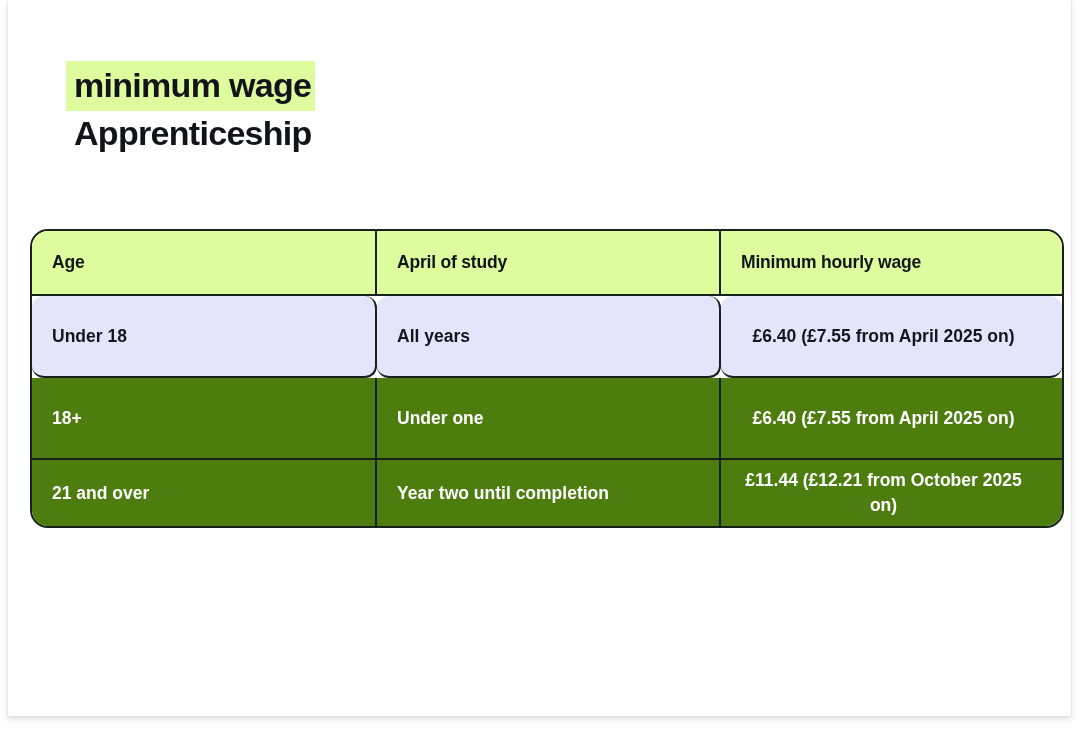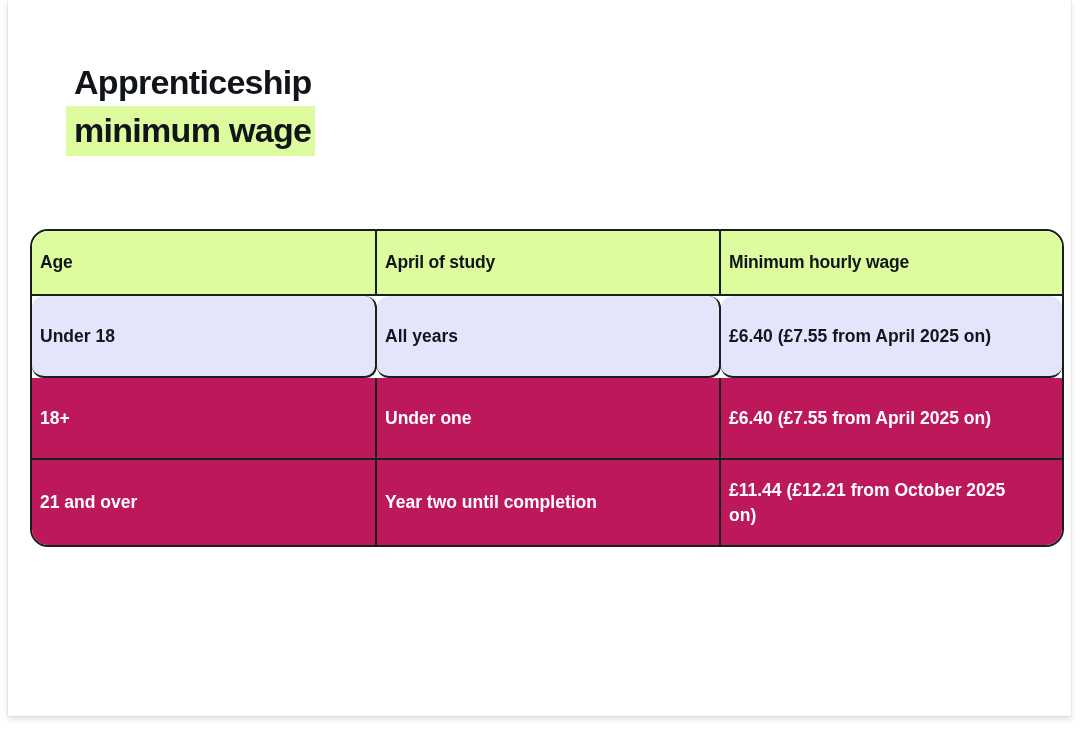--- a/index.html
+++ b/index.html
@@ -67,21 +67,21 @@
     background: #ffffff;
   }
   .wage-table col.c1 { width: 345px; }
   .wage-table col.c2 { width: 344px; }
   .wage-table col.c3 { width: 341px; }
 
   .wage-table th,
   .wage-table td {
     text-align: left;
     vertical-align: middle;
-    padding: 0 8px;
+    padding: 0 20px;
     font-size: 17.5px;
     line-height: 25px;
     border-right: 2px solid #17211c;
     border-bottom: 2px solid #17211c;
   }
   .wage-table th:last-child,
   .wage-table td:last-child {
     border-right: none;
   }
   .wage-table tr:last-child td {
@@ -97,38 +97,39 @@
   }
 
   tbody tr { height: 82px; }
   tbody tr.row-light td {
     background: #e4e5fa;
     color: #12161d;
     font-weight: bold;
     border-radius: 12px;
   }
   tbody tr.row-blue td {
-    background: #be185d;
+    background: #4d7c0f;
     color: #ffffff;
     font-weight: bold;
   }
-  tbody tr.row-tall { height: 85px; }
+  tbody tr.row-tall { height: 66px; }
 
   td.wrap-cell {
     padding-right: 36px;
+    text-align: center;
   }
 </style>
 </head>
 <body>
 
 <div class="page-card">
 
   <div class="title-block">
+    <span class="title-line highlight">minimum wage</span>
     <span class="title-line first">Apprenticeship</span>
-    <span class="title-line highlight">minimum wage</span>
   </div>
 
   <table class="wage-table">
     <colgroup>
       <col class="c1">
         <col class="c2">
         <col class="c3">
     </colgroup>
     <thead>
       <tr>

